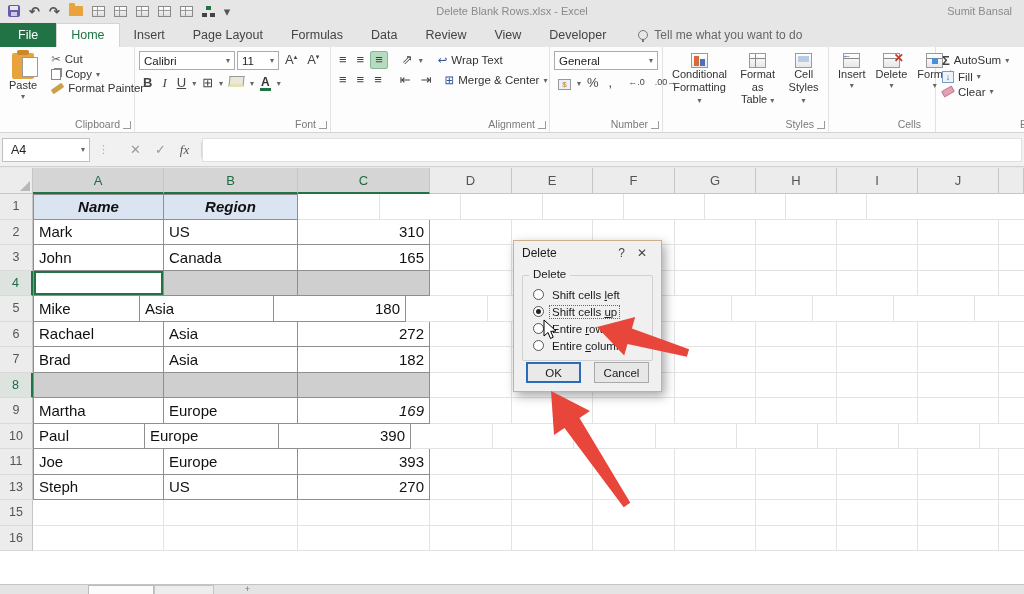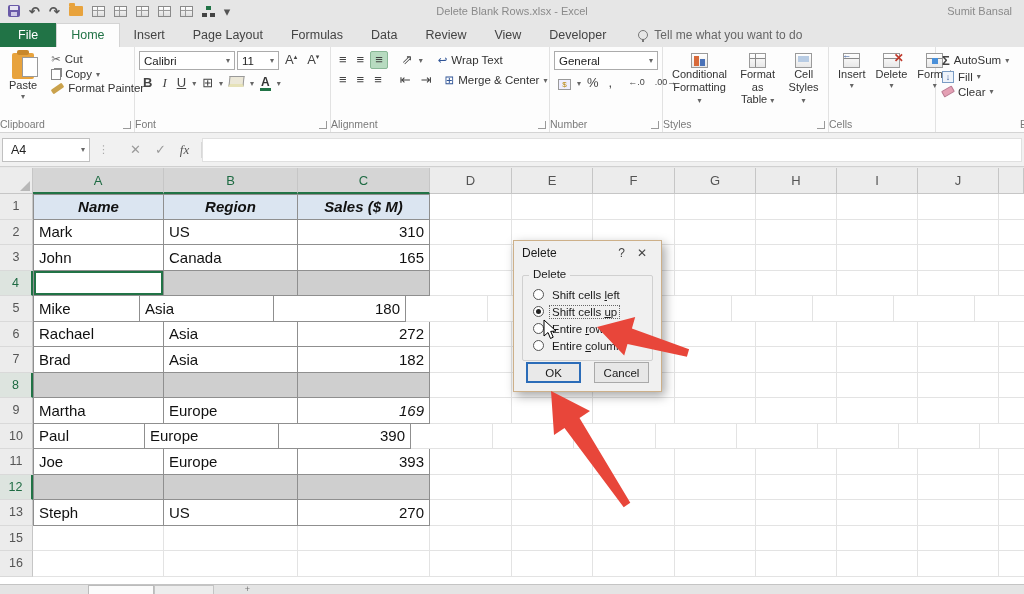--- a/index.html
+++ b/index.html
@@ -32,21 +32,21 @@
   .rtab { padding:4px 14px 5px; font-size:12.5px; color:#444; cursor:pointer; }
   .rtab.file { background:#217346; color:#fff; padding:5px 18px; }
   .rtab.active { background:#fdfdfd; color:#217346; border:1px solid #d4d4d4; border-bottom:none; }
   #tellme { display:flex; align-items:center; gap:6px; margin-left:18px; padding-bottom:5px; color:#666; font-size:12px; }
   .bulb { width:10px; height:10px; border:1px solid #777; border-radius:50%; position:relative; }
   .bulb:after { content:""; position:absolute; left:3px; bottom:-3px; width:2px; height:3px; background:#777; }
 
   
   #ribbon { position:absolute; top:47px; left:0; right:0; height:86px; background:#fdfdfd; border-bottom:1px solid #d4d4d4; display:flex; }
   .rgroup { position:relative; border-right:1px solid #e2e2e2; padding:4px 4px 16px; }
-  .glabel { position:absolute; bottom:2px; left:0; right:7px; text-align:left; font-size:10.5px; color:#7a7a7a; white-space:nowrap; }
+  .glabel { position:absolute; bottom:2px; left:0; right:14px; text-align:right; font-size:10.5px; color:#7a7a7a; white-space:nowrap; }
   .launcher { position:absolute; bottom:3px; right:3px; width:8px; height:8px; border-right:1px solid #9a9a9a; border-bottom:1px solid #9a9a9a; cursor:pointer; }
   .rbtn { display:flex; align-items:center; gap:4px; font-size:11.5px; color:#333; padding:1px 3px; border-radius:2px; cursor:pointer; white-space:nowrap; }
   .caret { font-size:8px; color:#666; }
   .bigbtn { display:flex; flex-direction:column; align-items:center; justify-content:flex-start; font-size:11px; color:#333; text-align:center; padding:2px 5px; cursor:pointer; line-height:1.15; }
   .combo { display:flex; align-items:center; justify-content:space-between; background:#fff; border:1px solid #ababab; font-size:11.5px; color:#222; padding:1px 4px; height:19px; cursor:pointer; }
   .mini { font-size:13px; color:#444; padding:1px 4px; cursor:pointer; line-height:1.1; }
   .mini.sel { background:#b7dbc0; border:1px solid #89b796; border-radius:2px; }
   .row { display:flex; align-items:center; gap:2px; }
   .icon-clip { width:22px; height:26px; background:#e8a33d; border-radius:2px; position:relative; }
   .icon-clip:before { content:""; position:absolute; left:5px; top:-3px; width:12px; height:5px; background:#c9882a; border-radius:2px; }
@@ -367,21 +367,20 @@
         <div class="colhdr" style="width: 81px;">H</div>
         <div class="colhdr" style="width: 81px;">I</div>
         <div class="colhdr" style="width: 81px;">J</div>
         <div class="colhdr" style="flex: 1 1 0%;"></div>
       </div>
     <div id="rows">
         <div class="grow">
           <div class="rowhdr">1</div>
           <div class="cell tcell tfirst ttop th" style="width: 131px;">Name</div>
           <div class="cell tcell ttop th" style="width: 134px;">Region</div>
-          <div class="cell tcell ttop th" style="width: 132px;">Sales ($ M)</div>
           <div class="cell" style="width: 82px;"></div>
           <div class="cell" style="width: 81px;"></div>
           <div class="cell" style="width: 82px;"></div>
           <div class="cell" style="width: 81px;"></div>
           <div class="cell" style="width: 81px;"></div>
           <div class="cell" style="width: 81px;"></div>
           <div class="cell" style="width: 81px;"></div>
           <div class="filler"></div>
         </div>
         <div class="grow">
@@ -508,34 +507,20 @@
           <div class="cell" style="width: 81px;"></div>
           <div class="cell" style="width: 81px;"></div>
           <div class="cell" style="width: 81px;"></div>
           <div class="filler"></div>
         </div>
         <div class="grow">
           <div class="rowhdr">11</div>
           <div class="cell tcell tfirst" style="width: 131px;">Joe</div>
           <div class="cell tcell" style="width: 134px;">Europe</div>
           <div class="cell tcell num" style="width: 132px;">393</div>
-          <div class="cell" style="width: 82px;"></div>
-          <div class="cell" style="width: 81px;"></div>
-          <div class="cell" style="width: 82px;"></div>
-          <div class="cell" style="width: 81px;"></div>
-          <div class="cell" style="width: 81px;"></div>
-          <div class="cell" style="width: 81px;"></div>
-          <div class="cell" style="width: 81px;"></div>
-          <div class="filler"></div>
-        </div>
-        <div class="grow">
-          <div class="rowhdr selhdr">12</div>
-          <div class="cell tcell tfirst selc" style="width: 131px;"></div>
-          <div class="cell tcell selc" style="width: 134px;"></div>
-          <div class="cell tcell selc" style="width: 132px;"></div>
           <div class="cell" style="width: 82px;"></div>
           <div class="cell" style="width: 81px;"></div>
           <div class="cell" style="width: 82px;"></div>
           <div class="cell" style="width: 81px;"></div>
           <div class="cell" style="width: 81px;"></div>
           <div class="cell" style="width: 81px;"></div>
           <div class="cell" style="width: 81px;"></div>
           <div class="filler"></div>
         </div>
         <div class="grow">

